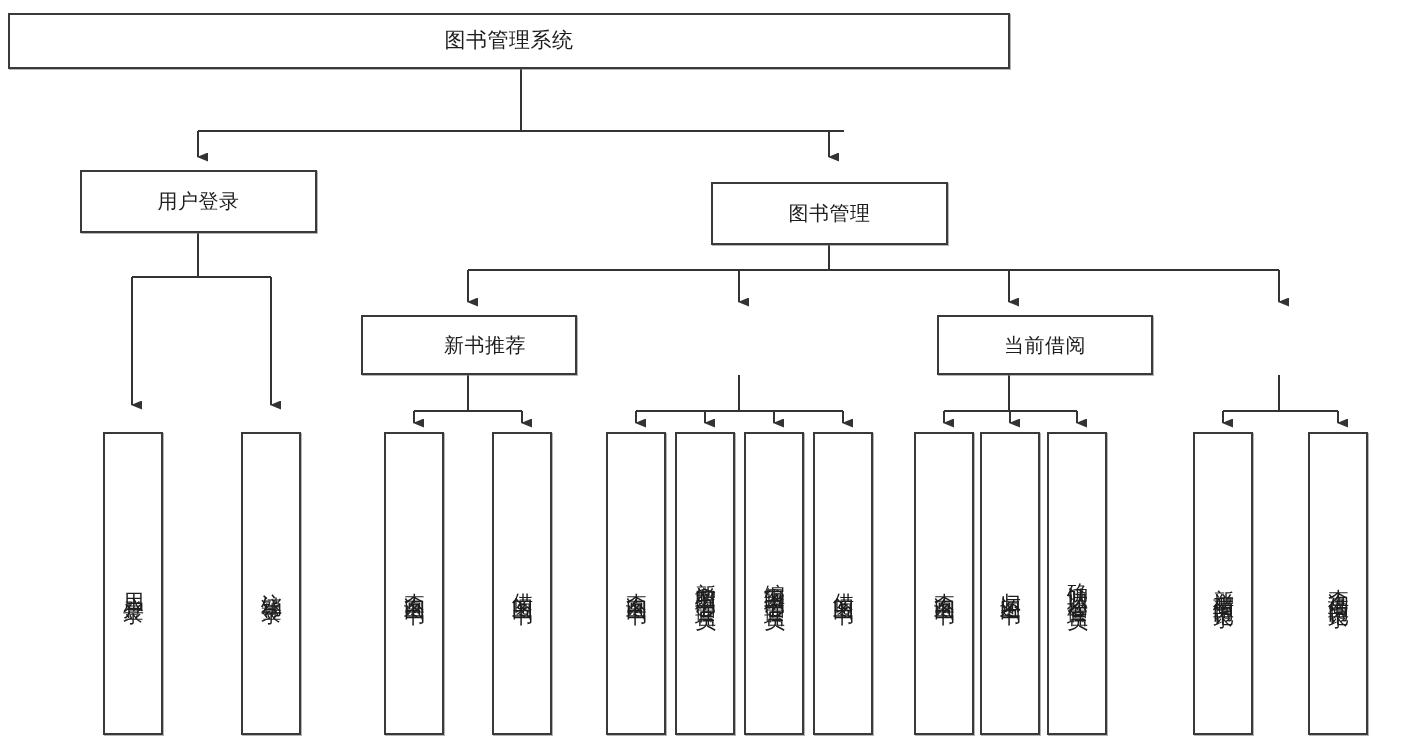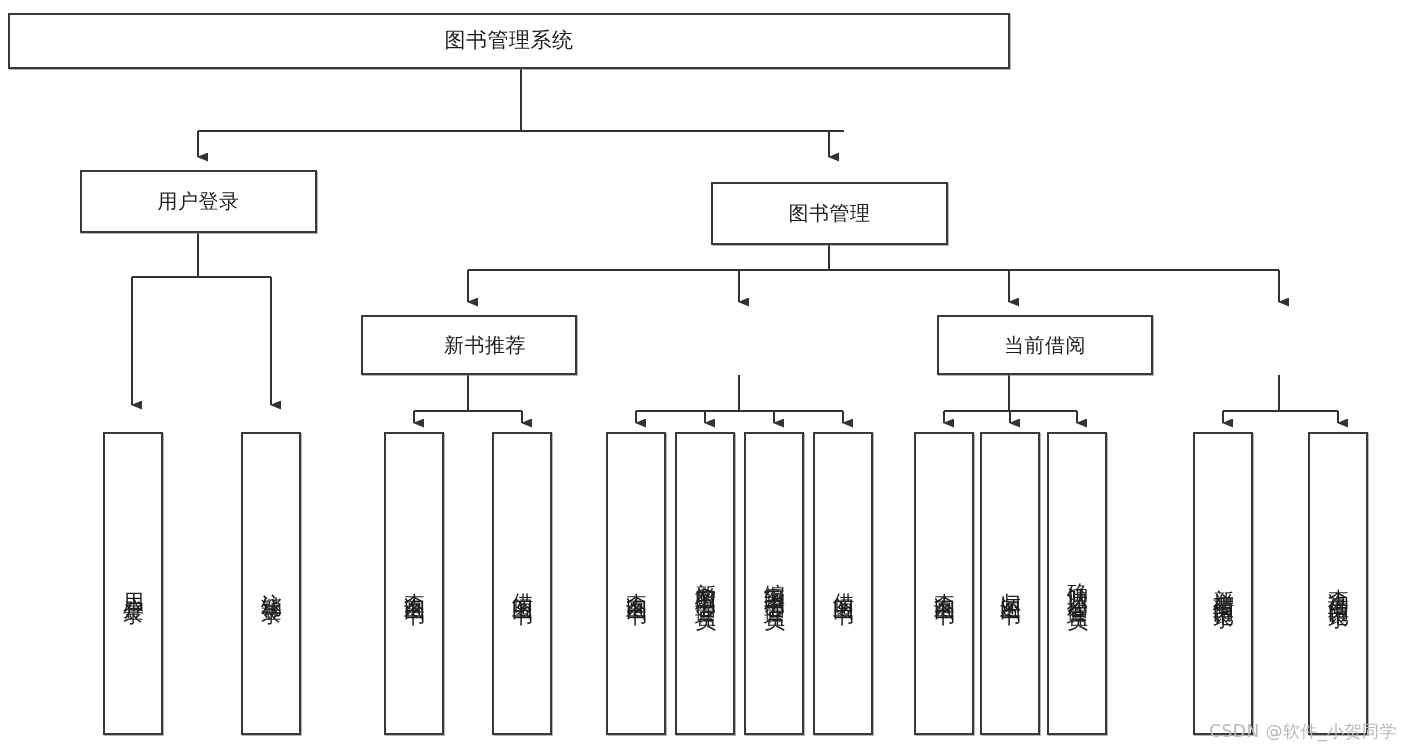--- a/index.html
+++ b/index.html
@@ -183,15 +183,14 @@
     <span class="node-label">确认归还（管理员）</span>
   </div>
 
   <div class="node-box node-leaf" style="left:1193px; top:432px; width:60px; height:303px;">
     <span class="node-label">新增借阅记录</span>
   </div>
   <div class="node-box node-leaf" style="left:1308px; top:432px; width:60px; height:303px;">
     <span class="node-label">查询借阅记录</span>
   </div>
 
-  <div class="watermark">CSDN @软件_小贺同学</div>
 
 </div>
 
 </body></html>

